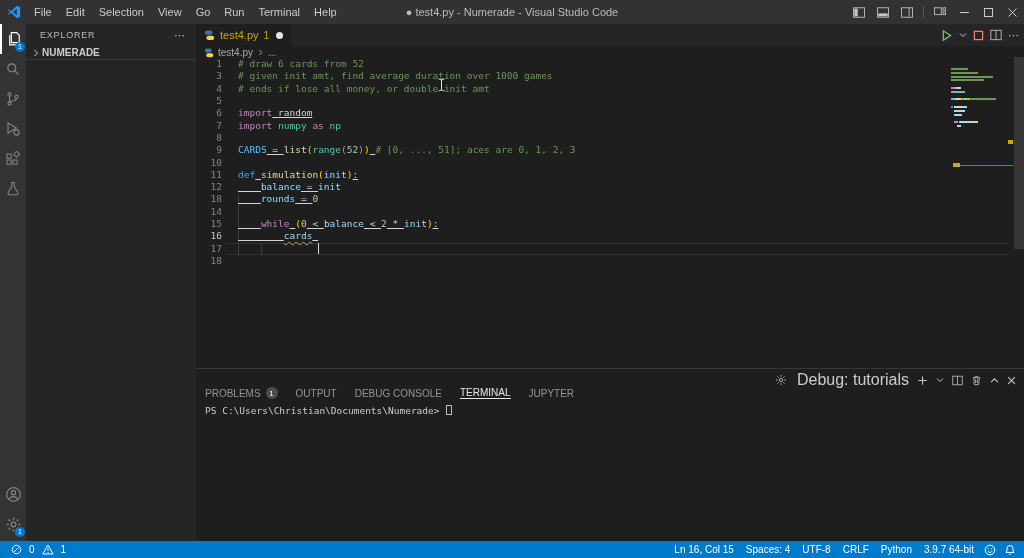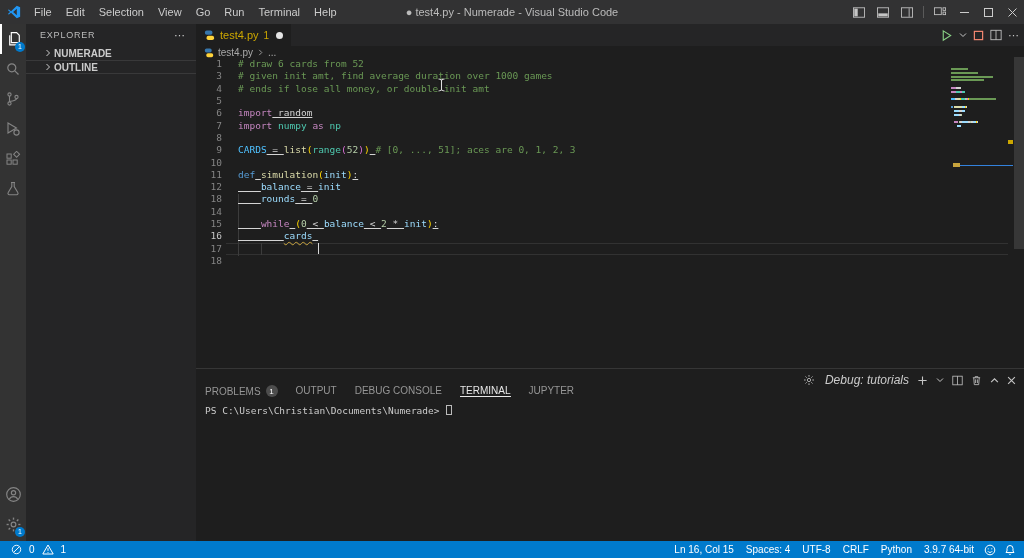--- a/index.html
+++ b/index.html
@@ -24,21 +24,21 @@
   .act-item.active { border-left:2px solid #ffffff; }
   .act-badge { position:absolute; right:1px; bottom:2px; min-width:10px; height:10px; border-radius:6px;
                background:#007acc; color:#ffffff; font-size:7px; line-height:10px; text-align:center; padding:0 1px; }
   #act-bottom { position:absolute; bottom:2px; left:0; width:26px; }
 
   
   #sidebar { position:absolute; left:26px; top:24px; width:170px; height:517px; background:#252526; }
   #sidebar-header { height:22px; display:flex; align-items:center; justify-content:space-between; padding:0 10px 0 14px; }
   #sidebar-title { color:#bbbbbb; font-size:9px; letter-spacing:0.8px; }
   #explorer-actions { color:#cccccc; font-size:11px; letter-spacing:1px; }
-  .section-row { height:14px; display:flex; align-items:center; color:#cccccc; font-size:10px; font-weight:bold; padding-left:16px; }
+  .section-row { height:14px; display:flex; align-items:center; color:#cccccc; font-size:10px; font-weight:bold; padding-left:4px; }
   .section-row + .section-row { border-top:1px solid rgba(204,204,204,0.12); }
   .section-row:last-child { border-bottom:1px solid rgba(204,204,204,0.12); }
   .section-chev { margin:0 2px 0 2px; color:#cccccc; }
 
   
   #editor-area { position:absolute; left:196px; top:24px; width:828px; height:517px; background:#1e1e1e; }
   #tabbar { position:absolute; left:0; top:0; width:828px; height:22px; background:#252526; display:flex; }
   #tab-test4 { height:22px; background:#1e1e1e; display:flex; align-items:center; padding:0 8px; gap:5px; }
   #tab-label { color:#cca700; font-size:11px; }
   #tab-badge { color:#cca700; font-size:10px; }
@@ -81,27 +81,27 @@
   .mm-line { position:absolute; left:3px; height:2px; display:flex; }
   .mm-tok { height:2px; }
   #mm-blue-line { position:absolute; left:757px; top:140.5px; width:60px; height:1.5px; background:#3794ff; opacity:0.85; }
   #mm-warn-dot { position:absolute; left:757px; top:138.5px; width:7px; height:4px; background:#c8a43d; }
   #scrollbar { position:absolute; left:818px; top:33px; width:10px; height:192px; background:rgba(121,121,121,0.28); }
   #ruler-warn { position:absolute; left:812px; top:116px; width:5px; height:4px; background:#cca700; }
 
   
   #panel { position:absolute; left:0; top:344px; width:828px; height:173px; background:#1e1e1e;
            border-top:1px solid rgba(128,128,128,0.25); }
-  #panel-tabs { position:absolute; left:9px; top:16px; height:22px; display:flex; align-items:flex-start; gap:18px; }
+  #panel-tabs { position:absolute; left:9px; top:8px; height:22px; display:flex; align-items:flex-end; gap:18px; }
   .panel-tab { display:flex; align-items:center; gap:5px; color:#969696; font-size:10px; }
   .panel-tab.active { color:#e7e7e7; border-bottom:1px solid #e7e7e7; }
   .ptab-badge { width:12px; height:12px; border-radius:50%; background:#4d4d4d; color:#ffffff;
                 font-size:8px; display:flex; align-items:center; justify-content:center; }
   #panel-actions { position:absolute; right:8px; top:0; height:22px; display:flex; align-items:center; gap:8px; color:#c5c5c5; }
-  #terminal-select-label { font-size:12px; color:#cccccc; margin-left:2px;font-style:italic; }
+  #terminal-select-label { font-size:16px; color:#cccccc; margin-left:2px; }
   #terminal-body { position:absolute; left:9px; top:36px; font-family:"DejaVu Sans Mono", monospace;
                    font-size:9.5px; color:#cccccc; white-space:pre; }
   #terminal-cursor { display:inline-block; width:5.5px; height:10px; border:1px solid #bbbbbb;
                      vertical-align:-1px; margin-left:1px; }
 
   
   #statusbar { position:absolute; left:0; top:541px; width:1024px; height:17px; background:#007acc;
                color:#ffffff; font-size:10px; display:flex; align-items:center; justify-content:space-between; z-index:5; }
   #status-left { display:flex; align-items:center; gap:3px; padding-left:7px; }
   #status-right { display:flex; align-items:center; padding-right:4px; }
@@ -250,28 +250,20 @@
     <span id="explorer-actions">⋯</span>
   </div>
   <div id="sidebar-sections">
       <div class="section-row">
         <span class="section-chev">
           <svg width="8" height="8" viewBox="0 0 8 8">
             <path d="M2.5 1 l3 3 -3 3" fill="none" stroke="#cccccc"></path>
           </svg>
         </span>
         <span>NUMERADE</span>
-      </div>
-      <div class="section-row">
-        <span class="section-chev">
-          <svg width="8" height="8" viewBox="0 0 8 8">
-            <path d="M2.5 1 l3 3 -3 3" fill="none" stroke="#cccccc"></path>
-          </svg>
-        </span>
-        <span>OUTLINE</span>
       </div>
     </div>
 </div>
 
 <div id="editor-area">
   <div id="tabbar">
     <div id="tab-test4">
       <svg width="11" height="11" viewBox="0 0 12 12">
           <rect x="1" y="0.5" width="8.2" height="4.8" rx="2" fill="#3776ab"></rect>
           <rect x="2.8" y="6.2" width="8.2" height="4.8" rx="2" fill="#ffd43b"></rect>

